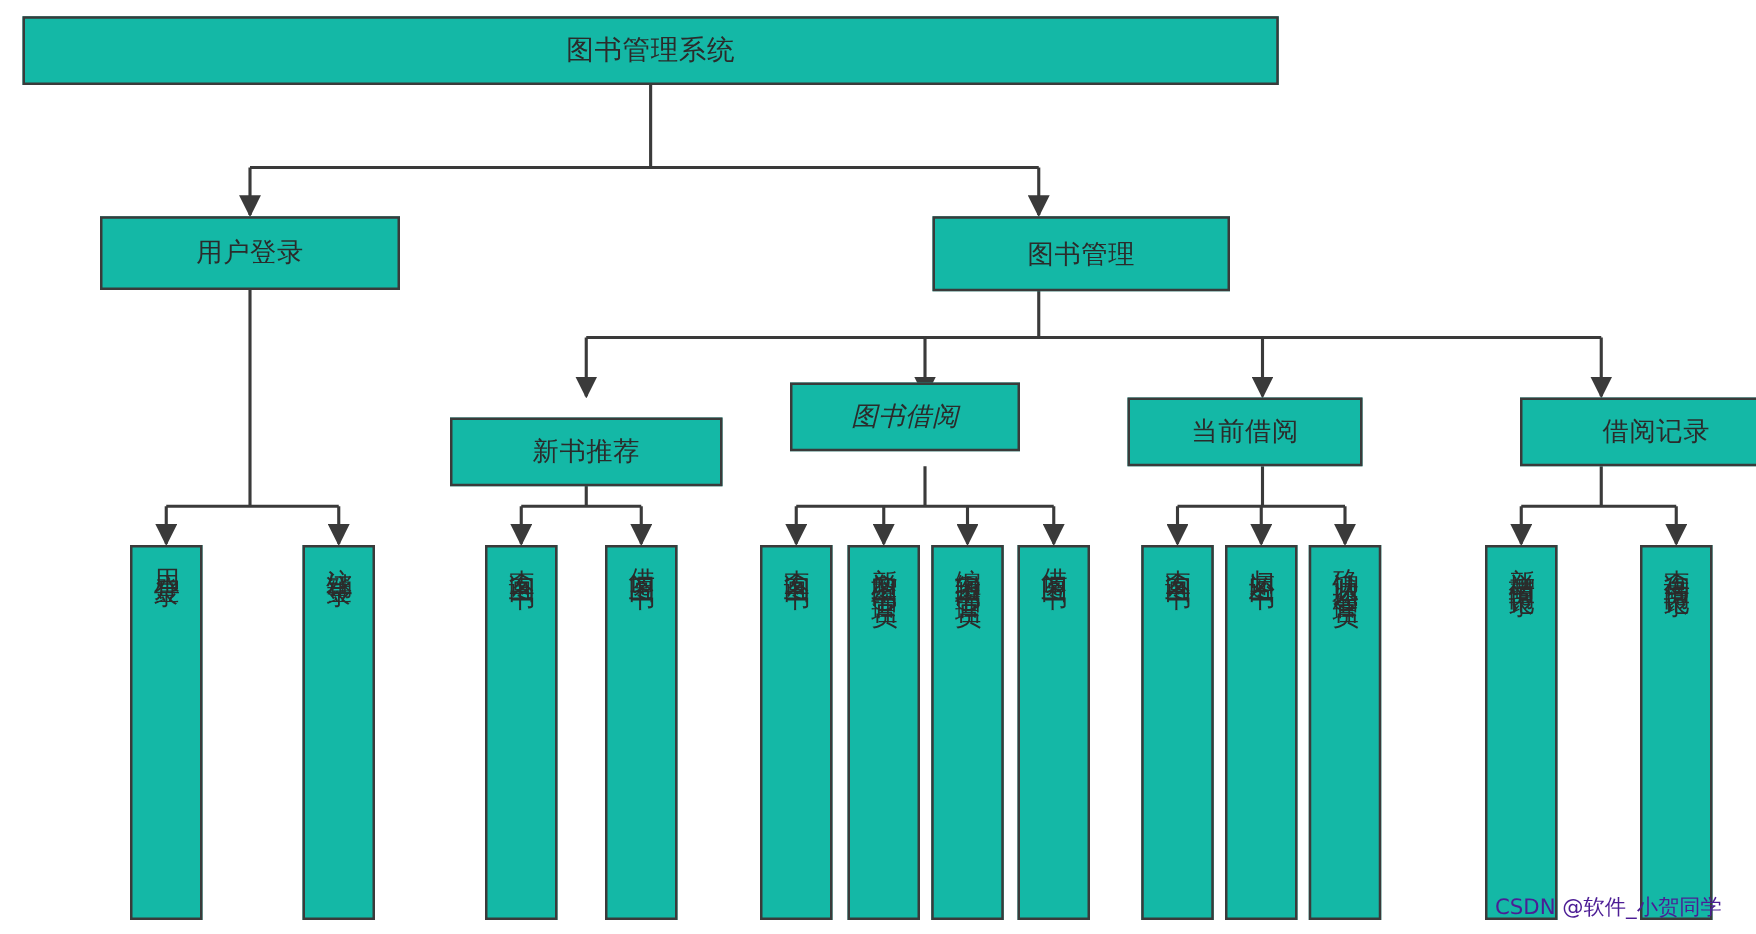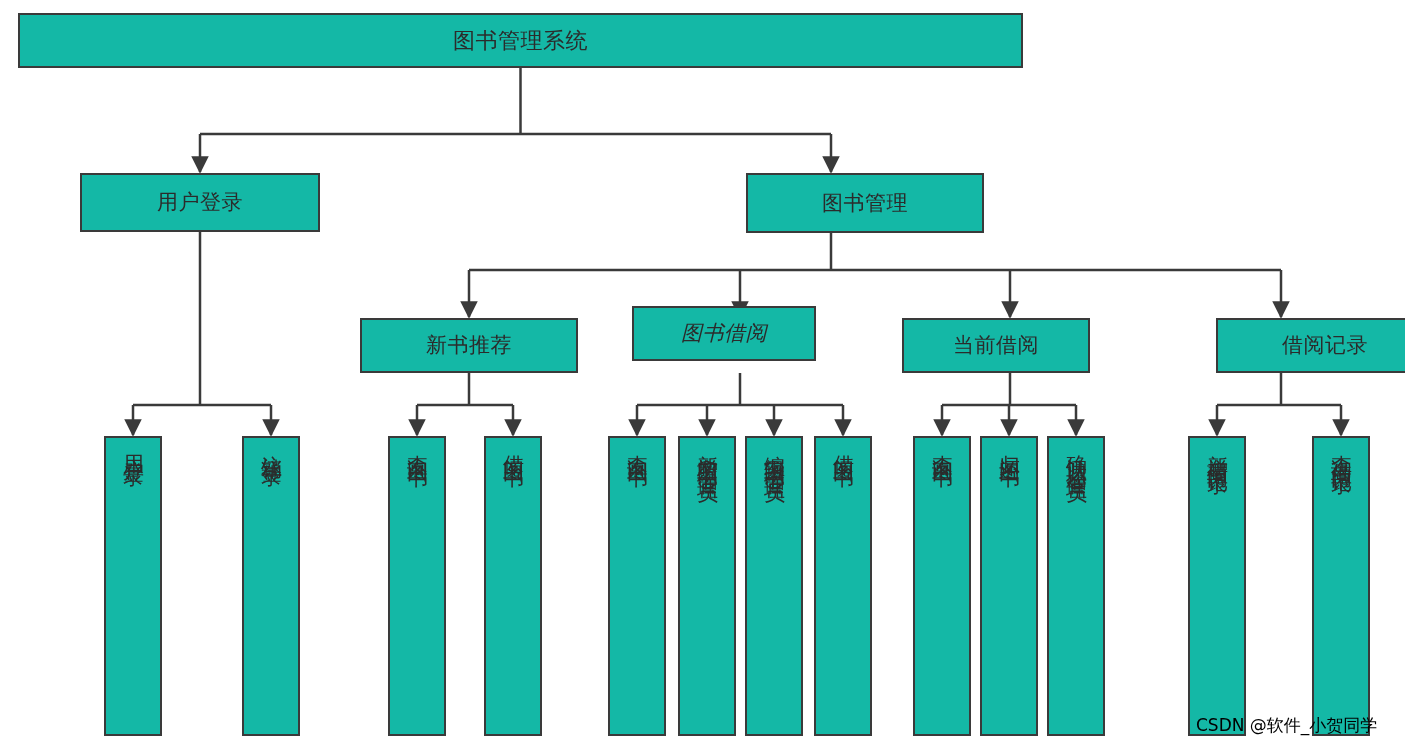--- a/index.html
+++ b/index.html
@@ -124,21 +124,21 @@
   <div id="node-layer">
       <div class="node h root" style="left: 18px; top: 13px; width: 1005px; height: 55px;">
         <span class="lbl">图书管理系统</span>
       </div>
       <div class="node h" style="left: 80px; top: 173px; width: 240px; height: 59px;">
         <span class="lbl">用户登录</span>
       </div>
       <div class="node h" style="left: 736px; top: 173px; width: 238px; height: 60px; margin-left: 10px;">
         <span class="lbl">图书管理</span>
       </div>
-      <div class="node h" style="left: 360px; top: 318px; width: 218px; height: 55px;">
+      <div class="node h" style="left: 360px; top: 334px; width: 218px; height: 55px;">
         <span class="lbl">新书推荐</span>
       </div>
       <div class="node h" style="left: 632px; top: 306px; width: 184px; height: 55px; font-style: italic;">
         <span class="lbl">图书借阅</span>
       </div>
       <div class="node h" style="left: 902px; top: 318px; width: 188px; height: 55px;">
         <span class="lbl">当前借阅</span>
       </div>
       <div class="node h" style="left: 1172px; top: 318px; width: 218px; height: 55px; margin-left: 44px;">
         <span class="lbl">借阅记录</span>
@@ -177,14 +177,14 @@
         <span class="lbl">确认归还（管理员）</span>
       </div>
       <div class="node v" style="left: 1188px; top: 436px; width: 58px; height: 300px;">
         <span class="lbl">新增借阅记录</span>
       </div>
       <div class="node v" style="left: 1312px; top: 436px; width: 58px; height: 300px;">
         <span class="lbl">查询借阅记录</span>
       </div>
     </div>
 
-  <div class="watermark" style="left: 1196px; top: 714px; color: #000000;">CSDN @软件_小贺同学</div>
+  <div class="watermark" style="left: 1196px; top: 714px; color: #4c1d95;">CSDN @软件_小贺同学</div>
 </div>
 
 </body></html>

